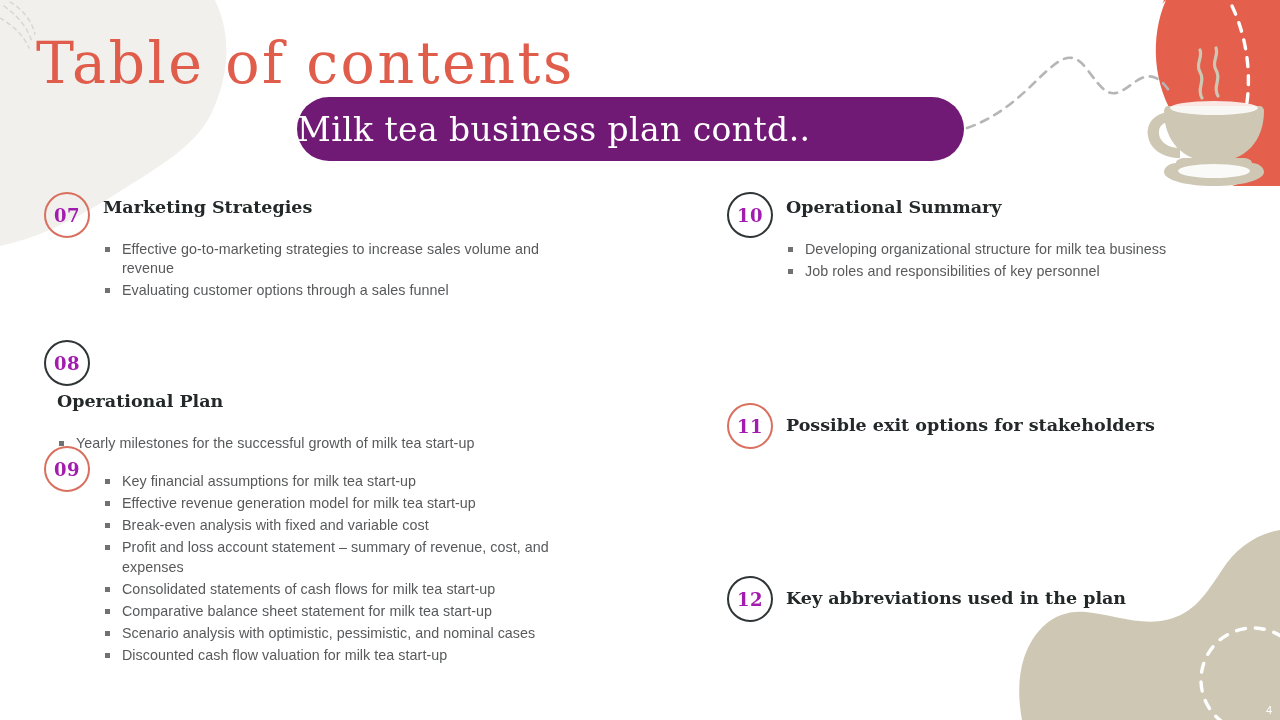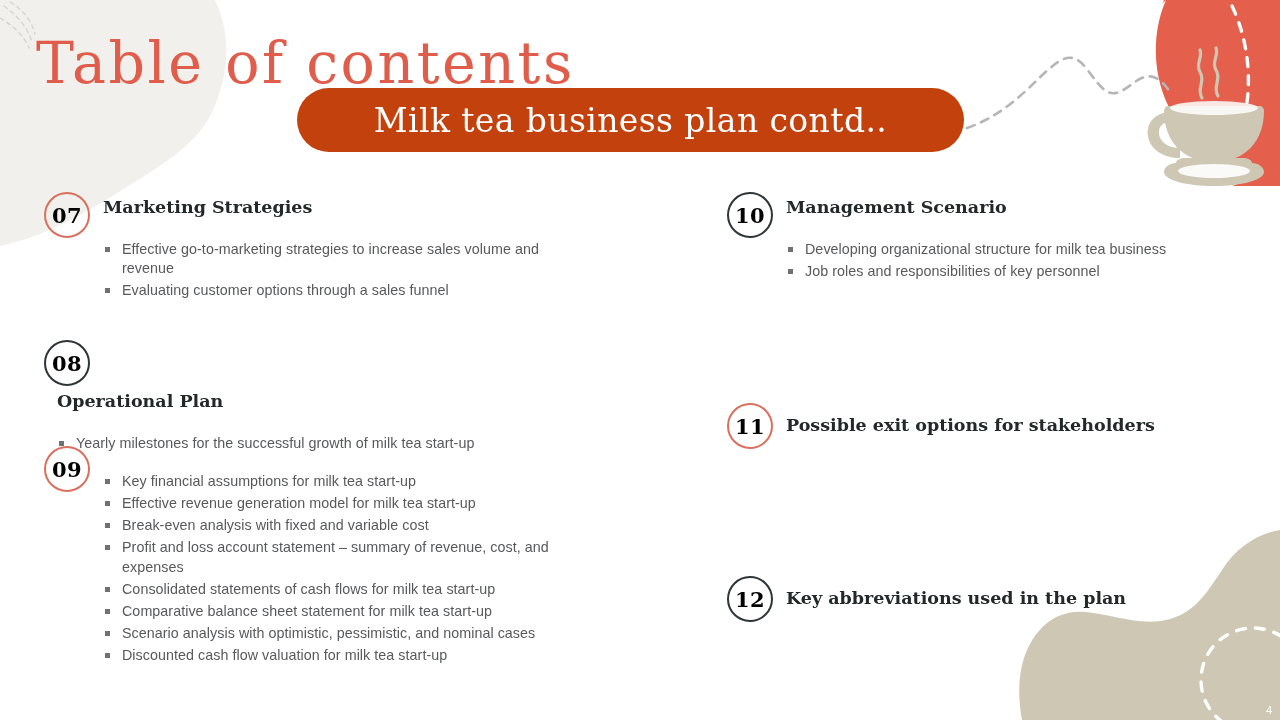--- a/index.html
+++ b/index.html
@@ -24,25 +24,25 @@
     font-family:"DejaVu Serif", serif;
     font-size:57px;
     font-weight:400;
     letter-spacing:2.5px;
     color:#e05c4b;
     white-space:nowrap;
   }
 
   .subtitle-pill {
     position:absolute;
-    left:297px; top:88px;
+    left:297px; top:97px;
     width:667px; height:64px;
-    background:#c2410c;
+    background:#701a75;
     border-radius:34px;
-    display:flex; align-items:center; justify-content:center;
+    display:flex; align-items:center; justify-content:flex-start;
   }
   .subtitle-pill .subtitle-text {
     font-family:"DejaVu Serif", serif;
     font-size:33px;
     font-weight:400;
     letter-spacing:.4px;
     color:#ffffff;
     white-space:nowrap;
   }
 
@@ -55,23 +55,23 @@
 
   .entry { position:absolute; display:flex; align-items:flex-start; }
 
   .num-circle {
     flex:0 0 auto;
     width:46px; height:46px;
     border-radius:50%;
     border:2.5px solid #2f3436;
     display:flex; align-items:center; justify-content:center;
     font-family:"DejaVu Serif", serif;
-    font-size:21px;
+    font-size:18px;
     font-weight:700;
-    color:#000000;
+    color:#a21caf;
     letter-spacing:.5px;
   }
   .num-circle.coral { border-color:#d9705f; }
 
   .entry-body { margin-left:13px; padding-top:5px; }
 
   .entry-title {
     font-family:"DejaVu Serif", serif;
     font-size:17.5px;
     font-weight:700;
@@ -232,21 +232,21 @@
         </ul>
       </div>
     </div>
   </div>
 
   <div class="col col-right">
 
     <div class="entry" style="top:0px; left:0px;">
       <div class="num-circle">10</div>
       <div class="entry-body">
-        <div class="entry-title">Management Scenario</div>
+        <div class="entry-title">Operational Summary</div>
         <ul class="bullets">
           <li>Developing organizational structure for milk tea business</li>
           <li>Job roles and responsibilities of key personnel</li>
         </ul>
       </div>
     </div>
 
     <div class="entry" style="top:211px; left:0px;">
       <div class="num-circle coral">11</div>
       <div class="entry-body">

